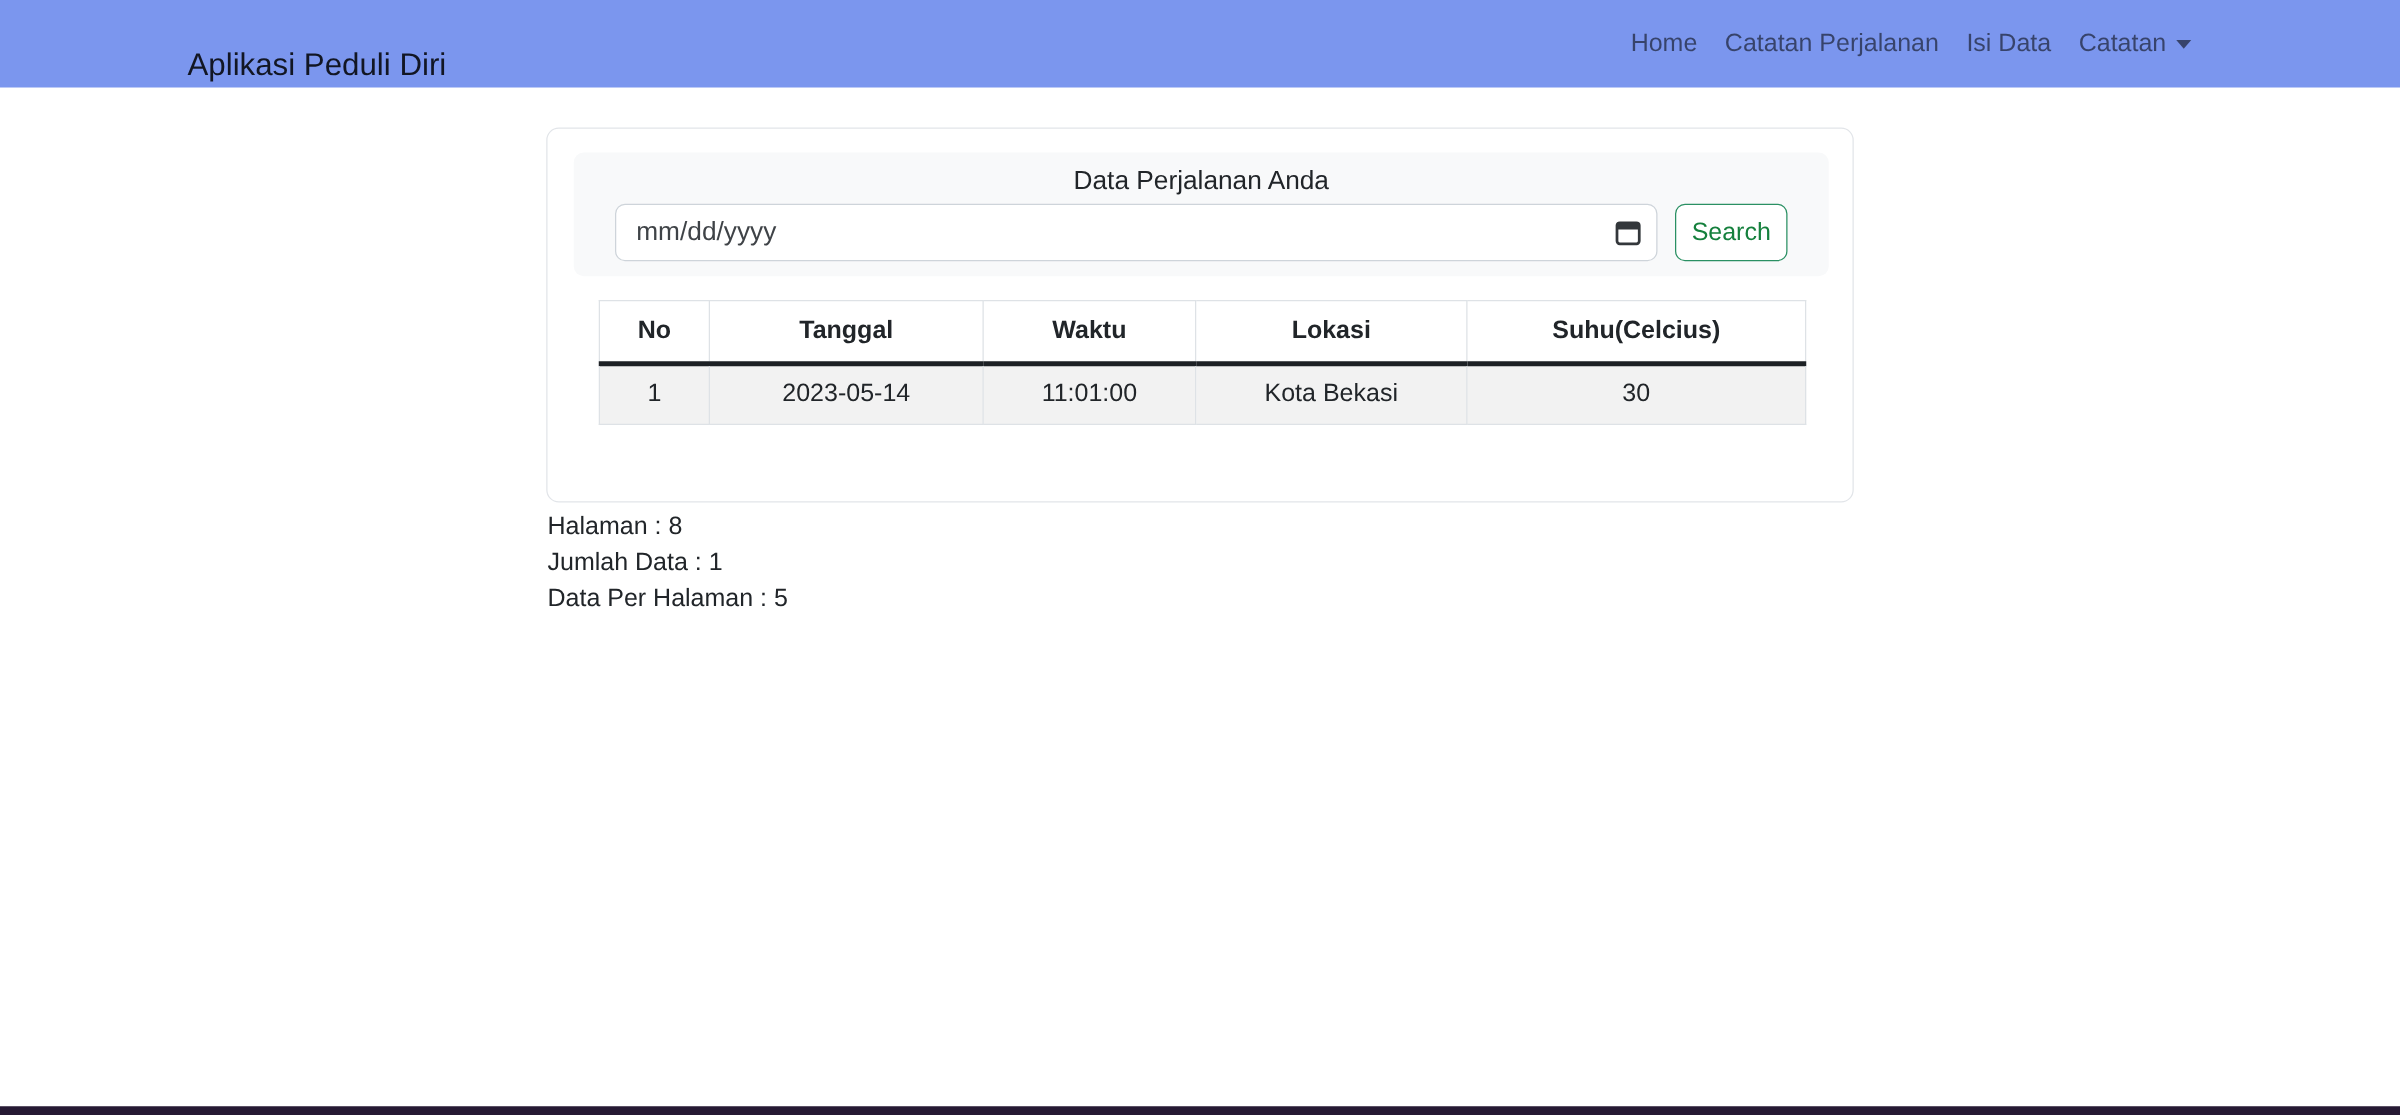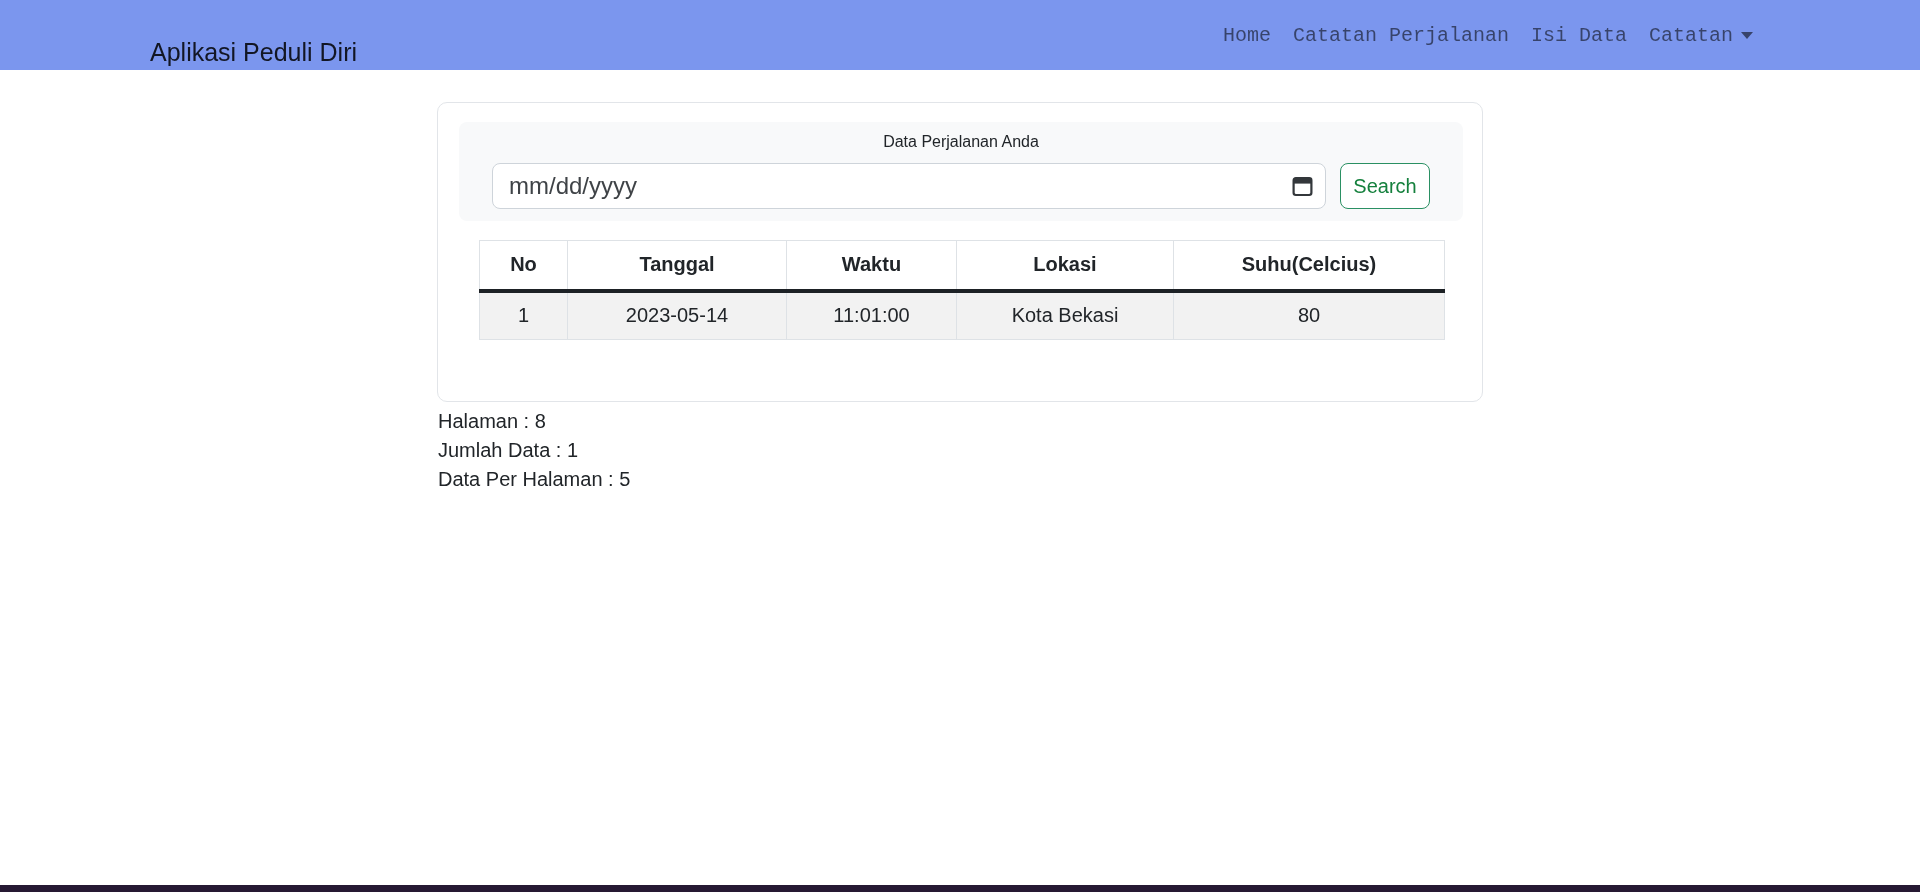--- a/index.html
+++ b/index.html
@@ -4,38 +4,38 @@
 <style>
   * { margin:0; padding:0; box-sizing:border-box; }
   html,body { width:1920px; height:892px; background:#ffffff; overflow:hidden;
               font-family:"Liberation Sans", sans-serif; }
 
   
   .navbar { position:absolute; top:0; left:0; width:1920px; height:70px;
             background:#7b96ee; display:flex; align-items:center;
             padding:0 156px 0 150px; }
   .brand { font-size:25px; color:rgba(0,0,0,0.85); text-decoration:none; cursor:pointer;margin-top:35px; }
-  .nav { margin-left:auto; display:flex; align-items:flex-start;font-family:Liberation Mono, monospace; }
+  .nav { margin-left:auto; display:flex; align-items:flex-start; }
   .nav-link { font-size:20px; color:rgba(0,0,0,0.55); padding:0 11px;
               cursor:pointer; text-decoration:none; white-space:nowrap; }
   .caret { display:inline-block; margin-left:8px; width:0; height:0;
            border-left:6px solid transparent; border-right:6px solid transparent;
            border-top:7px solid rgba(0,0,0,0.55); vertical-align:2px; }
 
   
   .card { position:absolute; left:437px; top:102px; width:1046px; height:300px;
           background:#fff; border:1px solid #e2e5e9; border-radius:10px; }
   .panel { position:absolute; left:21px; top:19px; width:1004px; height:99px;
            background:#f8f9fa; border-radius:8px; }
-  .panel-title { text-align:center; padding-top:11px; font-size:16px; color:#212529; }
+  .panel-title { text-align:center; padding-top:11px; font-size:21px; color:#212529; }
   .search-row { position:absolute; left:33px; right:33px; top:41px; height:46px;
                 display:flex; gap:14px; }
   .date-wrap { flex:1; position:relative; }
   .date-input { width:100%; height:46px; border:1px solid #ced4da; border-radius:8px;
-                padding:0 46px 0 16px; font-size:24px; color:#3a3f44; background:#fff;
+                padding:0 46px 0 16px; font-size:21px; color:#3a3f44; background:#fff;
                 font-family:"Liberation Sans", sans-serif; outline:none; }
   .date-input::placeholder { color:#3f4347; opacity:1; }
   .cal-icon { position:absolute; right:13px; top:50%; transform:translateY(-50%);
               line-height:0; cursor:pointer; }
   .search-btn { width:90px; height:46px; background:#fff; border:1.5px solid #2a9063;
                 border-radius:8px; color:#15803d; font-size:20px; cursor:pointer;
                 font-family:"Liberation Sans", sans-serif; }
 
   
   .table-wrap { position:absolute; left:41px; top:137px; }
@@ -104,21 +104,21 @@
           <th>Lokasi</th>
           <th>Suhu(Celcius)</th>
         </tr>
       </thead>
       <tbody>
         <tr>
           <td>1</td>
           <td>2023-05-14</td>
           <td>11:01:00</td>
           <td>Kota Bekasi</td>
-          <td>80</td>
+          <td>30</td>
         </tr>
       </tbody>
     </table>
   </div>
 </div>
 
 <div class="stats">
   <div>Halaman : 8</div>
   <div>Jumlah Data : 1</div>
   <div>Data Per Halaman : 5</div>

